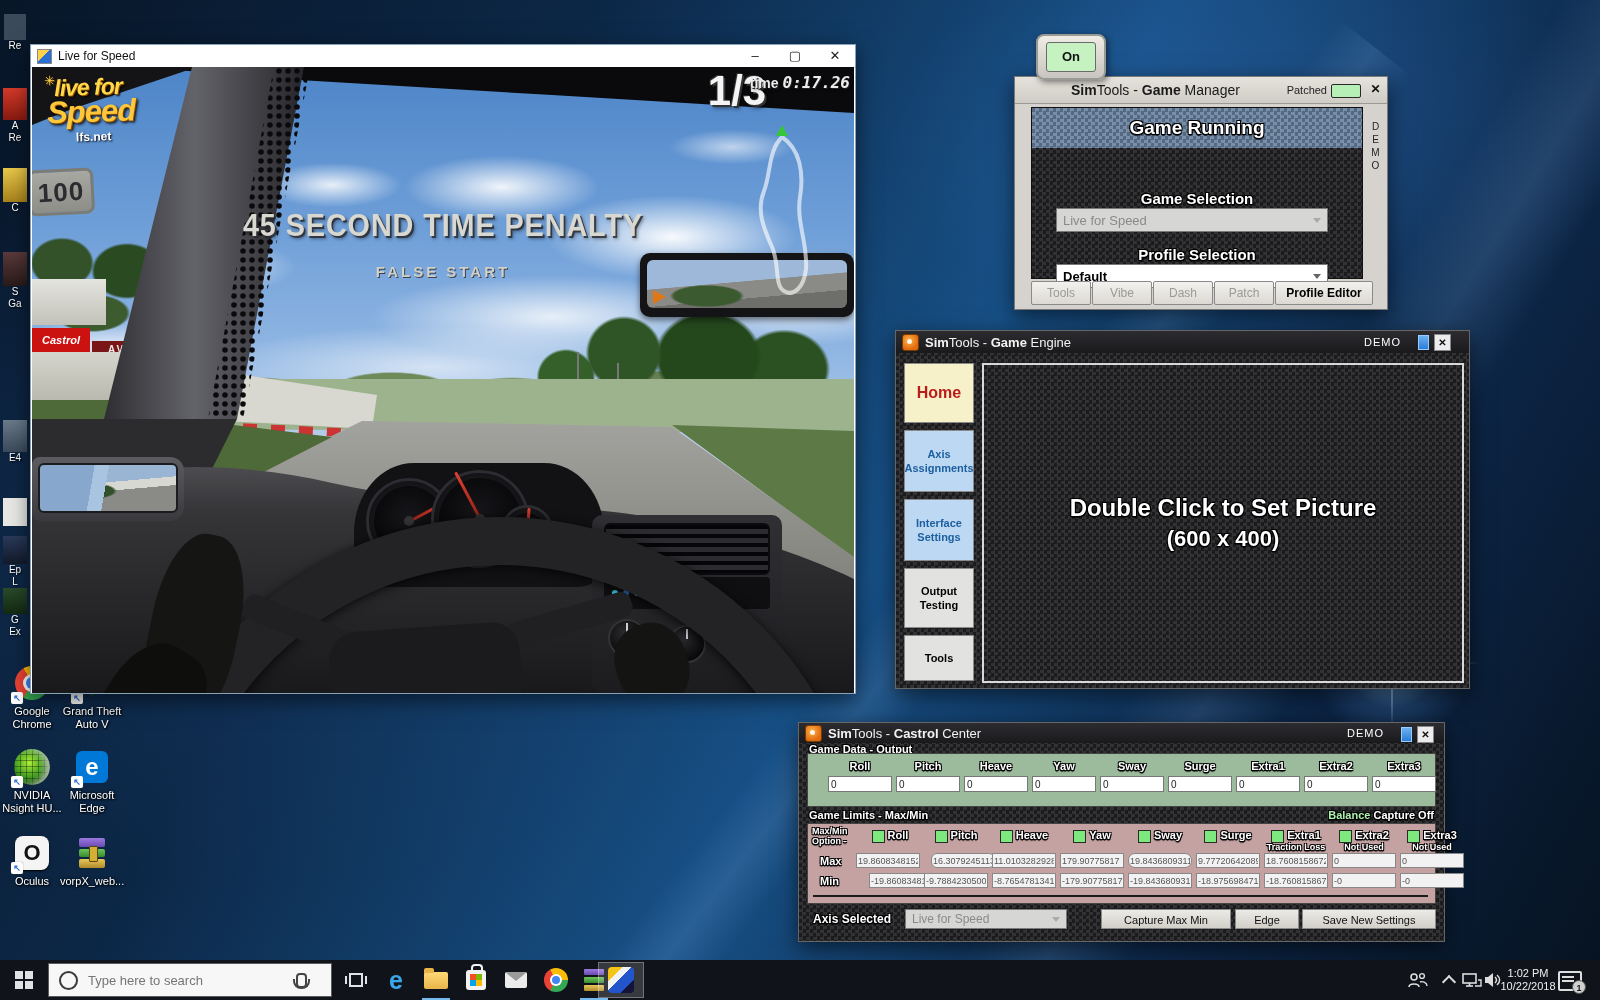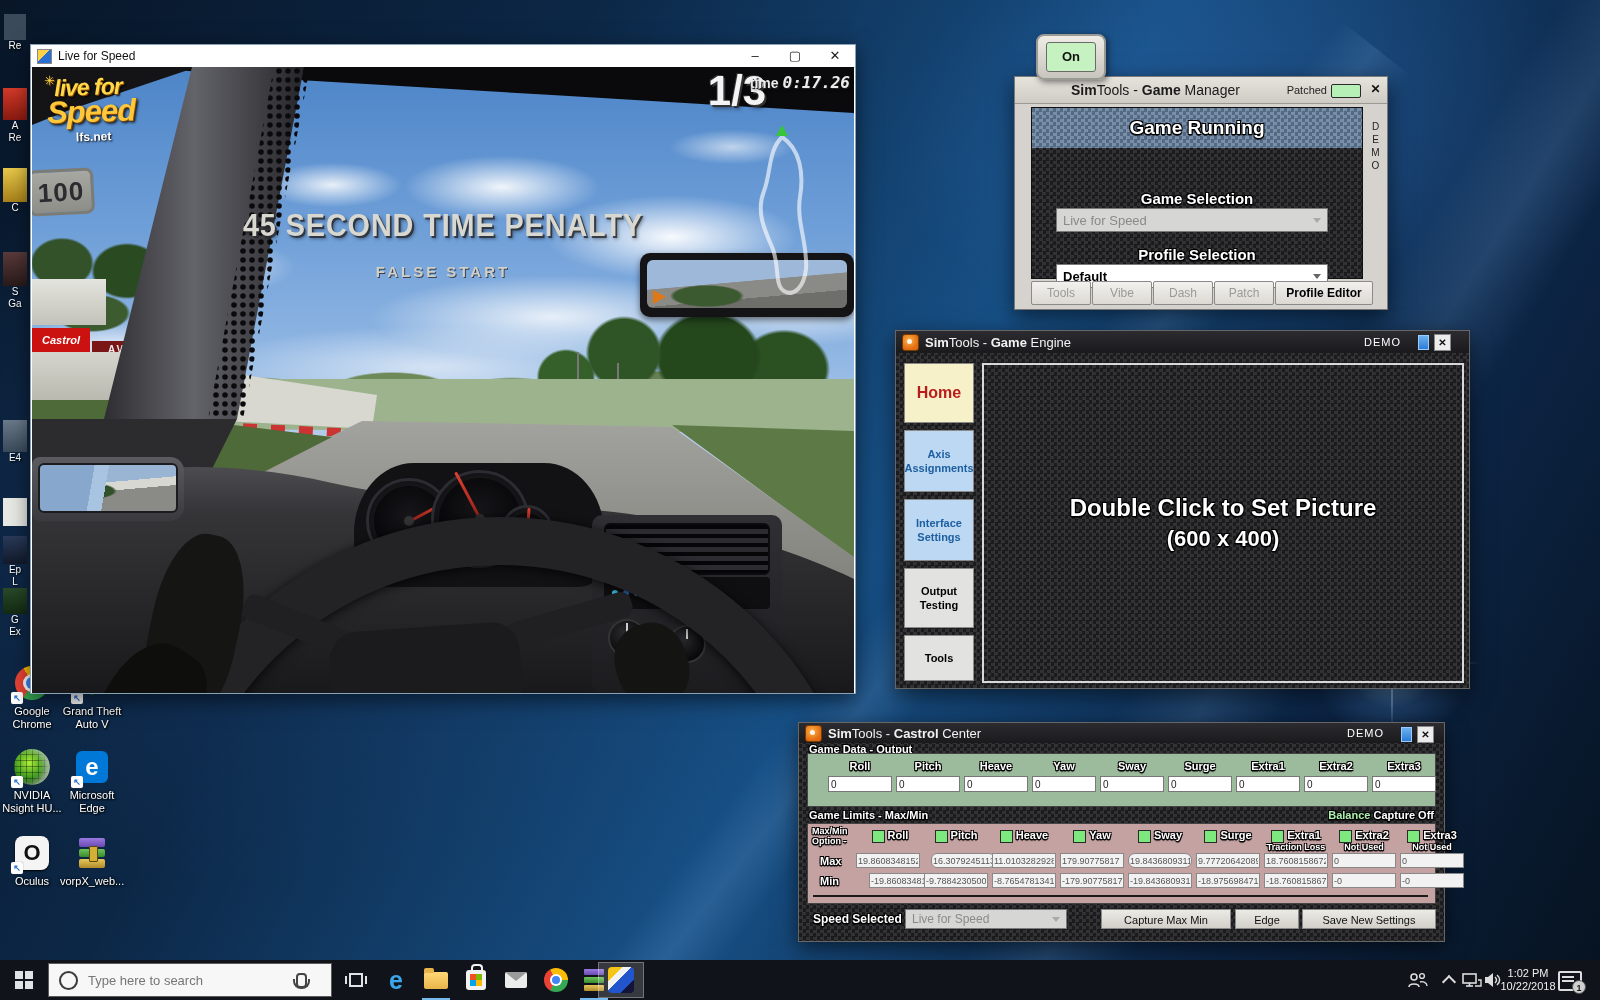--- a/index.html
+++ b/index.html
@@ -598,21 +598,21 @@
       <input class="mm-in" style="left: 252px; top: 49px;" readonly="" value="-179.90775817">
       <input class="mm-in" style="left: 320px; top: 49px;" readonly="" value="-19.843680931">
       <input class="mm-in" style="left: 388px; top: 49px;" readonly="" value="-18.975698471">
       <input class="mm-in" style="left: 456px; top: 49px;" readonly="" value="-18.760815867">
       <input class="mm-in" style="left: 524px; top: 49px;" readonly="" value="-0">
       <input class="mm-in" style="left: 592px; top: 49px;" readonly="" value="-0">
     </div>
 
     <div class="tc-divider"></div>
 
-    <div class="tc-sec-label ol" style="top:189px;left:14px;font-size:12px;">Speed Selected</div>
+    <div class="tc-sec-label ol" style="top:189px;left:14px;font-size:12px;">Axis Selected</div>
     <div class="dd disabled" style="left:106px;top:186px;width:162px;height:20px;font-size:12px;">
       <span>Live for Speed</span>
         <span class="chev"></span>
     </div>
     <div class="tc-btn" style="left:302px;width:130px;">Capture Max Min</div>
     <div class="tc-btn" style="left:436px;width:64px;">Edge</div>
     <div class="tc-btn" style="left:503px;width:134px;">Save New Settings</div>
   </div>
 
   <div id="taskbar">

